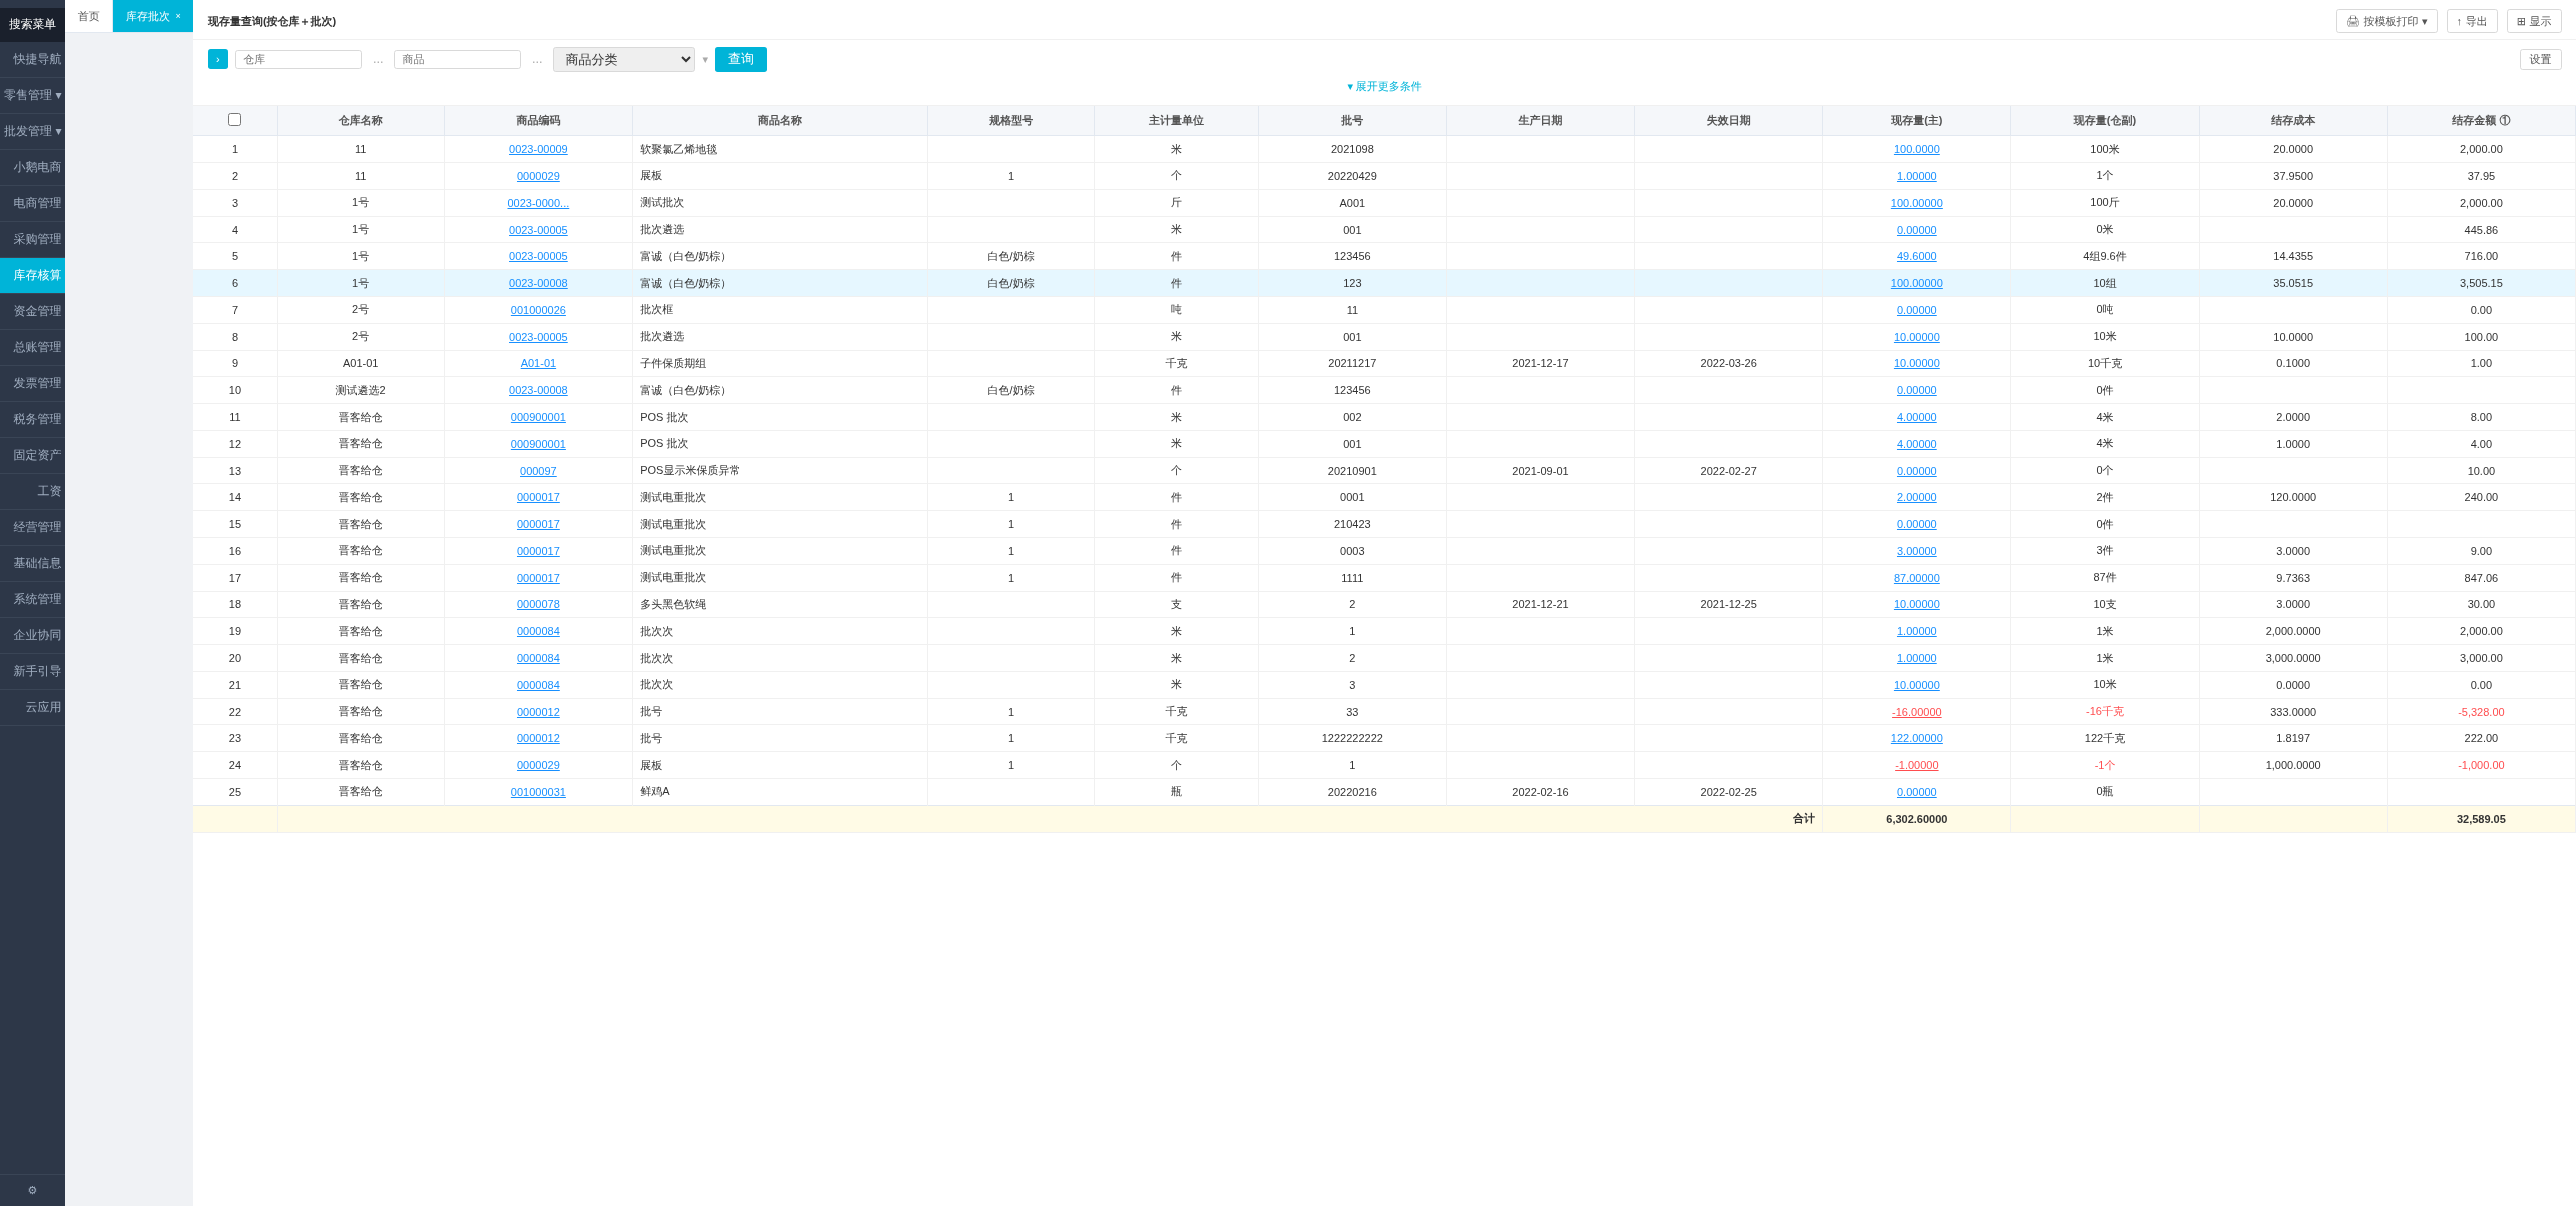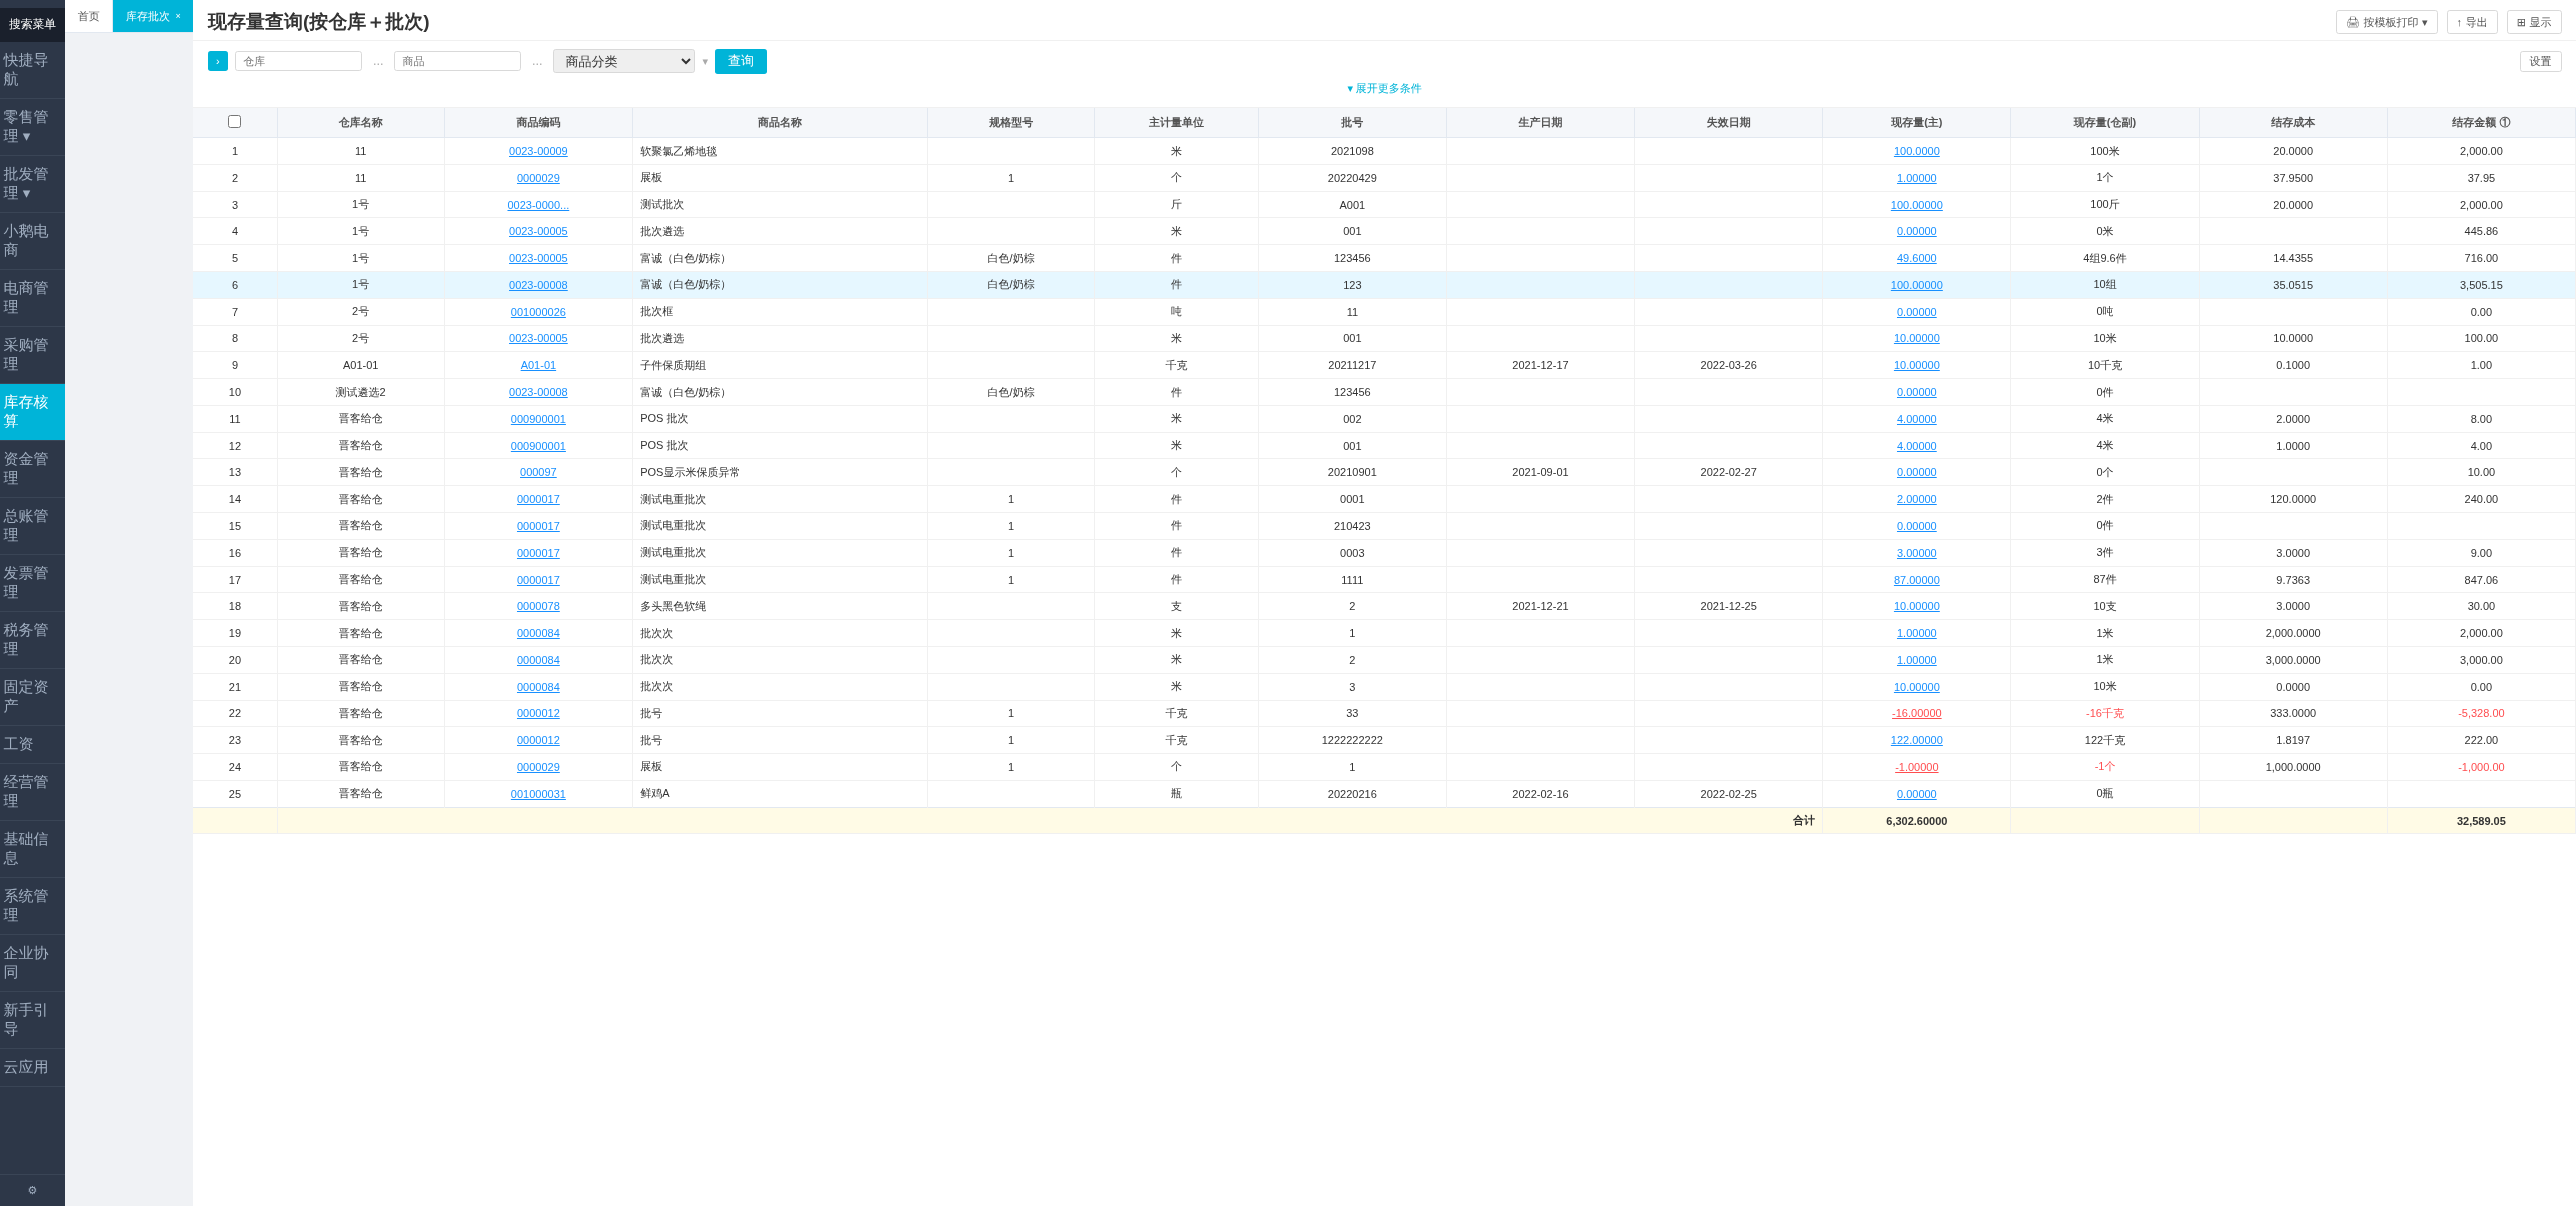--- a/index.html
+++ b/index.html
@@ -21,23 +21,23 @@
       width: 100%;
       background: #1a202c;
       color: #fff;
       text-align: center;
       padding: 9px 0;
       font-size: 11.8px;
       cursor: pointer;
     }
     .sidebar-item {
       width: 100%;
-      text-align: left;
+      text-align: right;
       padding: 9px 3.6px;
-      font-size: 15px;
+      font-size: 12px;
       color: #a0aec0;
       cursor: pointer;
       border-bottom: 0.9px solid #3a4556;
     }
     .sidebar-item.active { background: #00b4d8; color: #fff; }
     .sidebar-bottom {
       margin-top: auto;
       width: 100%;
       text-align: center;
       padding: 9px 0;
@@ -103,21 +103,21 @@
     
     .page-header {
       display: flex;
       align-items: center;
       justify-content: space-between;
       padding: 9px 14.5px 5.4px 14.5px;
       border-bottom: 0.9px solid #f0f0f0;
       flex-shrink: 0;
     }
     .page-title {
-      font-size: 19px;
+      font-size: 11px;
       font-weight: bold;
       color: #333;
     }
     .page-actions {
       display: flex;
       align-items: center;
       gap: 9px;
     }
     .btn-action {
       display: flex;

